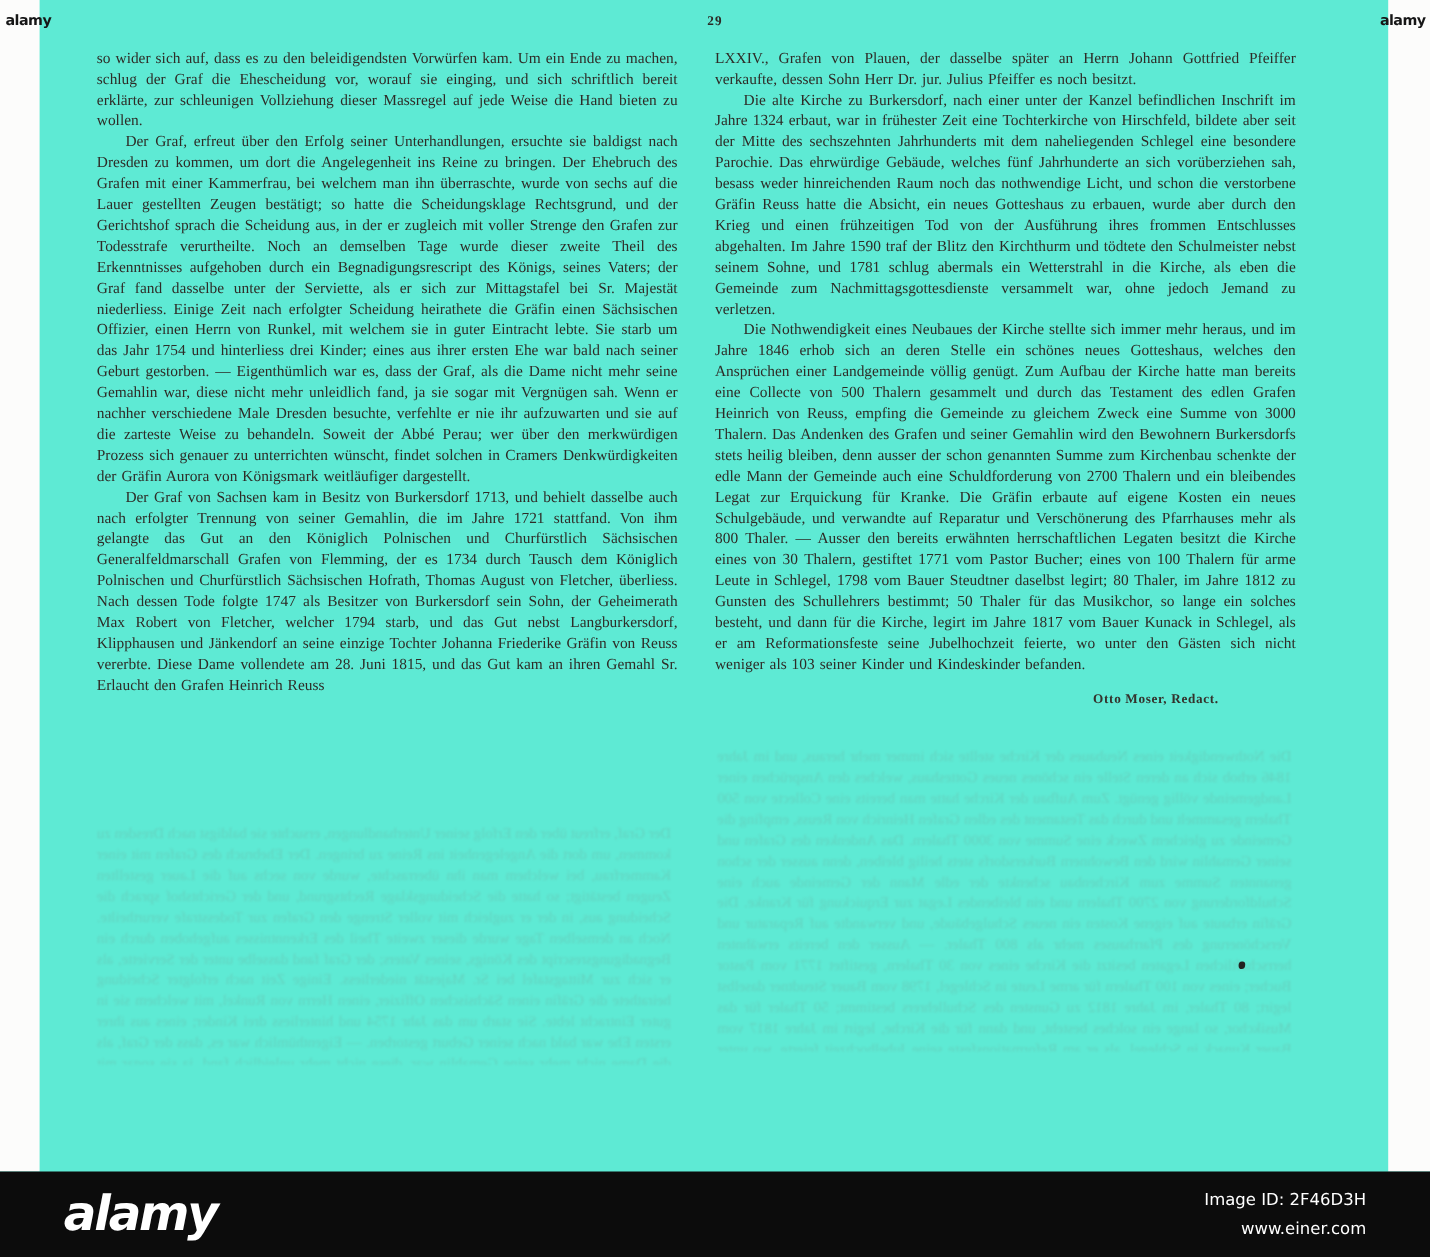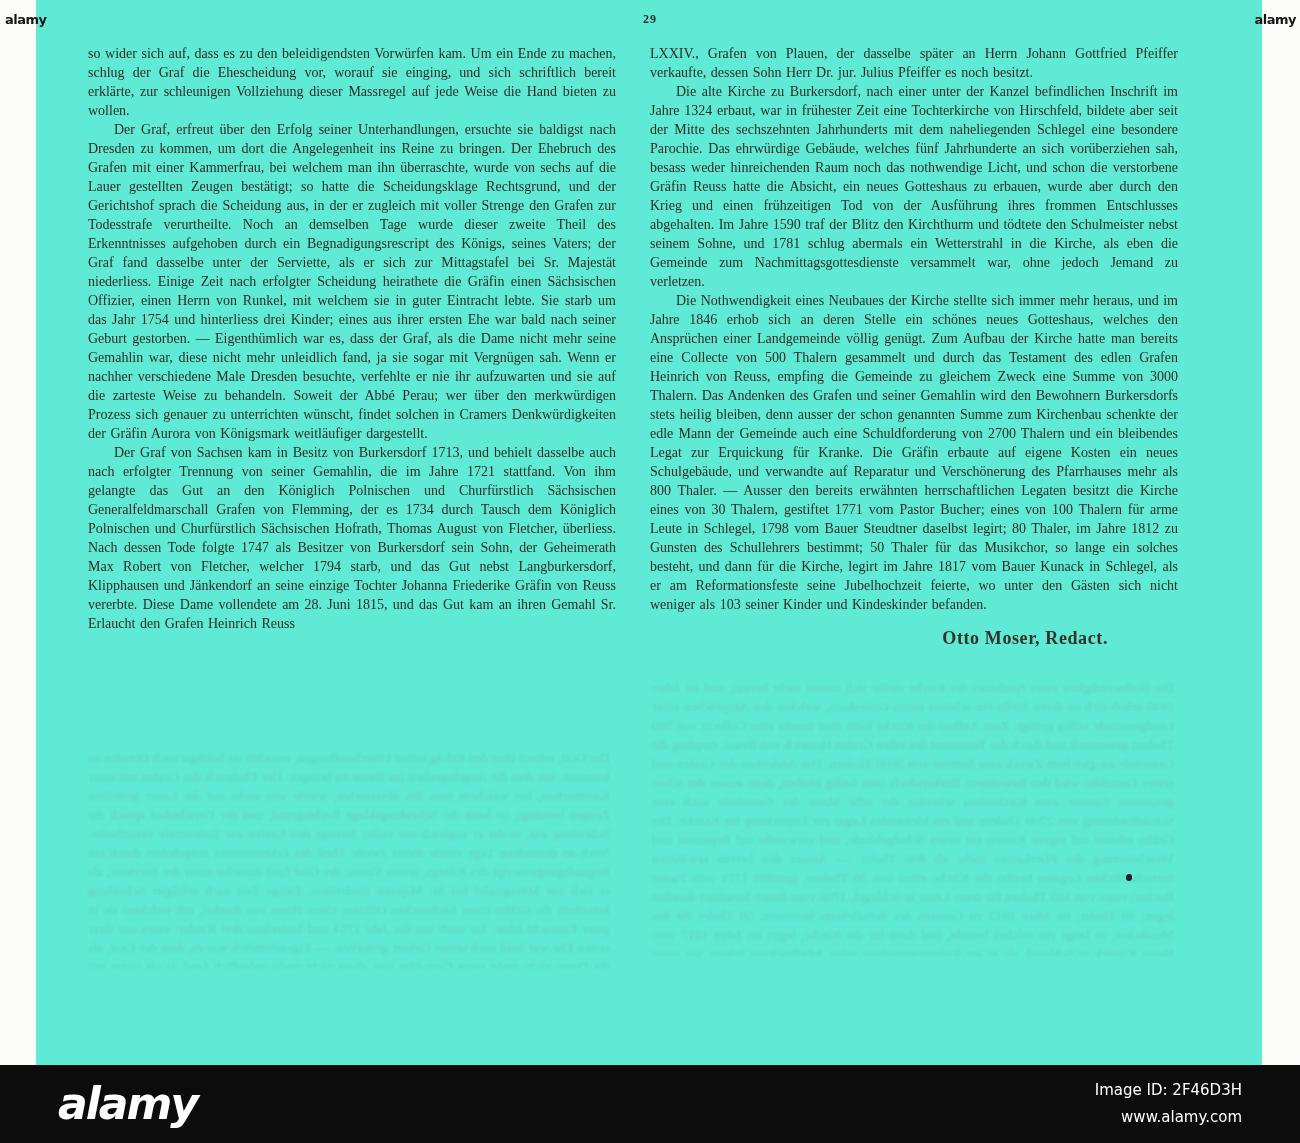--- a/index.html
+++ b/index.html
@@ -40,21 +40,21 @@
     text-align: justify;
     font-size: 14px;
     line-height: 19px;
     text-indent: 26px;
     word-spacing: 1px;
   }
   .para.no-indent { text-indent: 0; }
   .signature {
     margin: 14px 70px 0 0;
     text-align: right;
-    font-size: 18px;
+    font-size: 12px;
     letter-spacing: 0.6px;
     font-weight: bold;
     color: #34322c;
   }
   
   .bleed {
     position: absolute;
     overflow: hidden;
     transform: scaleX(-1);
     filter: blur(1.1px);
@@ -155,17 +155,17 @@
     <p class="para">Die Nothwendigkeit eines Neubaues der Kirche stellte sich immer mehr heraus, und im Jahre 1846 erhob sich an deren Stelle ein schönes neues Gotteshaus, welches den Ansprüchen einer Landgemeinde völlig genügt. Zum Aufbau der Kirche hatte man bereits eine Collecte von 500 Thalern gesammelt und durch das Testament des edlen Grafen Heinrich von Reuss, empfing die Gemeinde zu gleichem Zweck eine Summe von 3000 Thalern. Das Andenken des Grafen und seiner Gemahlin wird den Bewohnern Burkersdorfs stets heilig bleiben, denn ausser der schon genannten Summe zum Kirchenbau schenkte der edle Mann der Gemeinde auch eine Schuldforderung von 2700 Thalern und ein bleibendes Legat zur Erquickung für Kranke. Die Gräfin erbaute auf eigene Kosten ein neues Schulgebäude, und verwandte auf Reparatur und Verschönerung des Pfarrhauses mehr als 800 Thaler. — Ausser den bereits erwähnten herrschaftlichen Legaten besitzt die Kirche eines von 30 Thalern, gestiftet 1771 vom Pastor Bucher; eines von 100 Thalern für arme Leute in Schlegel, 1798 vom Bauer Steudtner daselbst legirt; 80 Thaler, im Jahre 1812 zu Gunsten des Schullehrers bestimmt; 50 Thaler für das Musikchor, so lange ein solches besteht, und dann für die Kirche, legirt im Jahre 1817 vom Bauer Kunack in Schlegel, als er am Reformationsfeste seine Jubelhochzeit feierte, wo unter den Gästen sich nicht weniger als 103 seiner Kinder und Kindeskinder befanden.</p>
     <p class="signature">Otto Moser, Redact.</p>
   </div>
 
   <div class="speck"></div>
 
   <div class="wm-bar">
     <span class="wm-logo">alamy</span>
     <div class="wm-right">
       <div class="wm-id">Image ID: 2F46D3H</div>
-      <div class="wm-url">www.alamy.com</div>
+      <div class="wm-url">www.einer.com</div>
     </div>
   </div>
 
 </div>
 
 </body></html>

